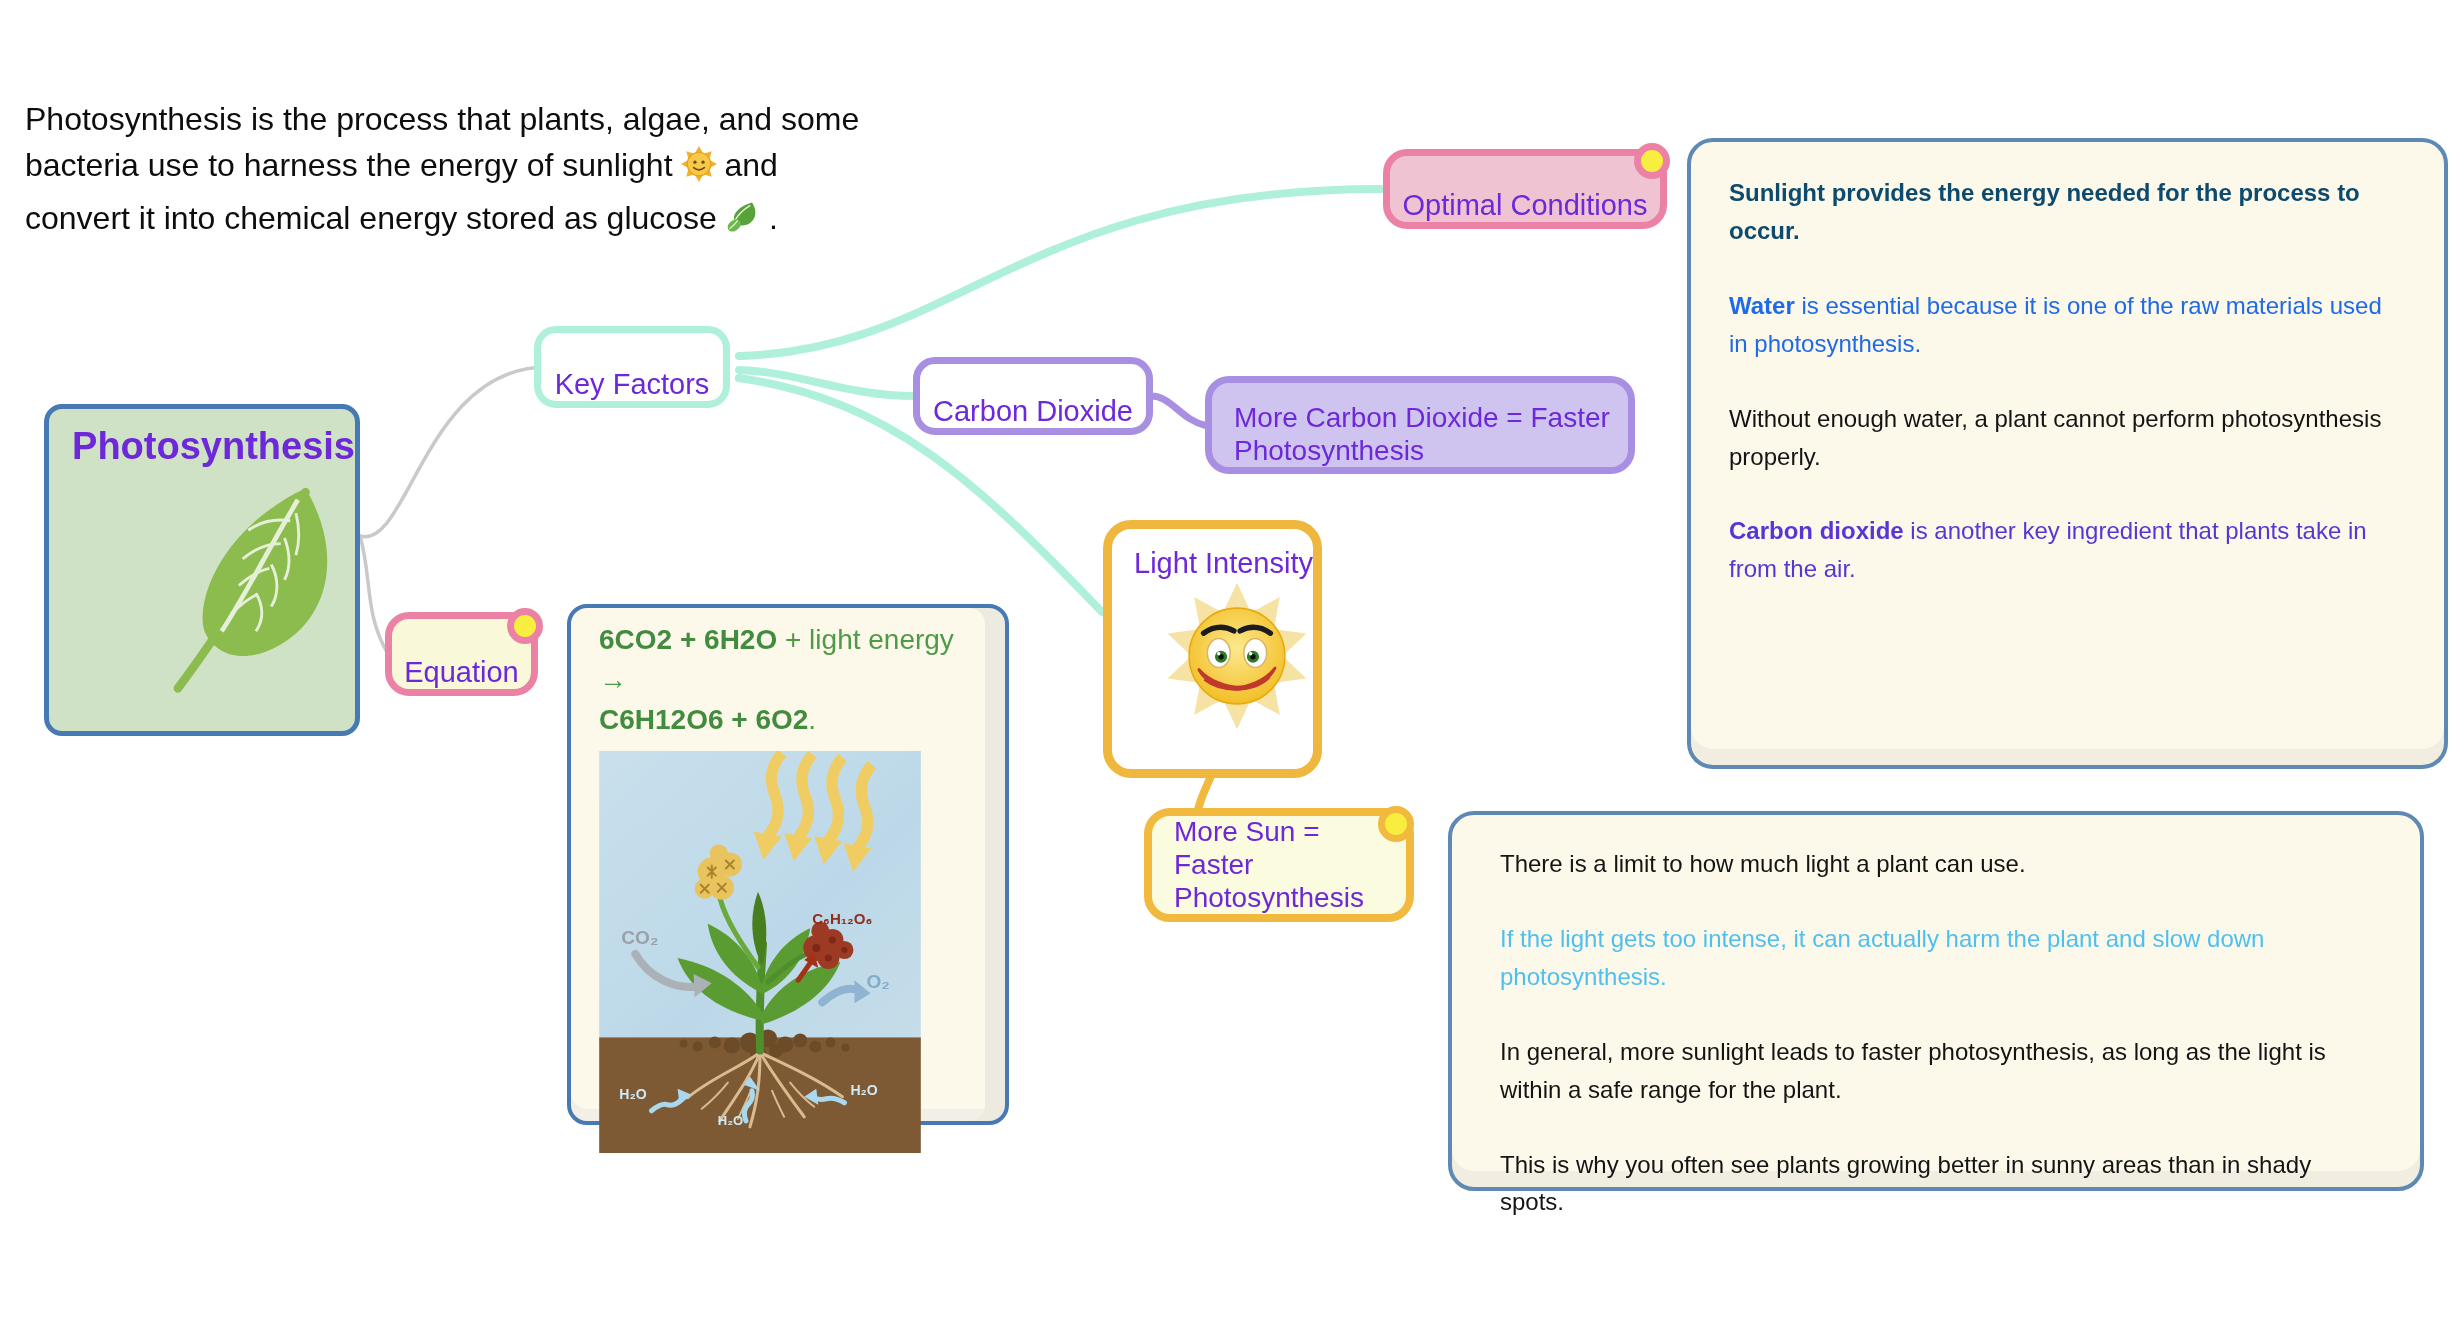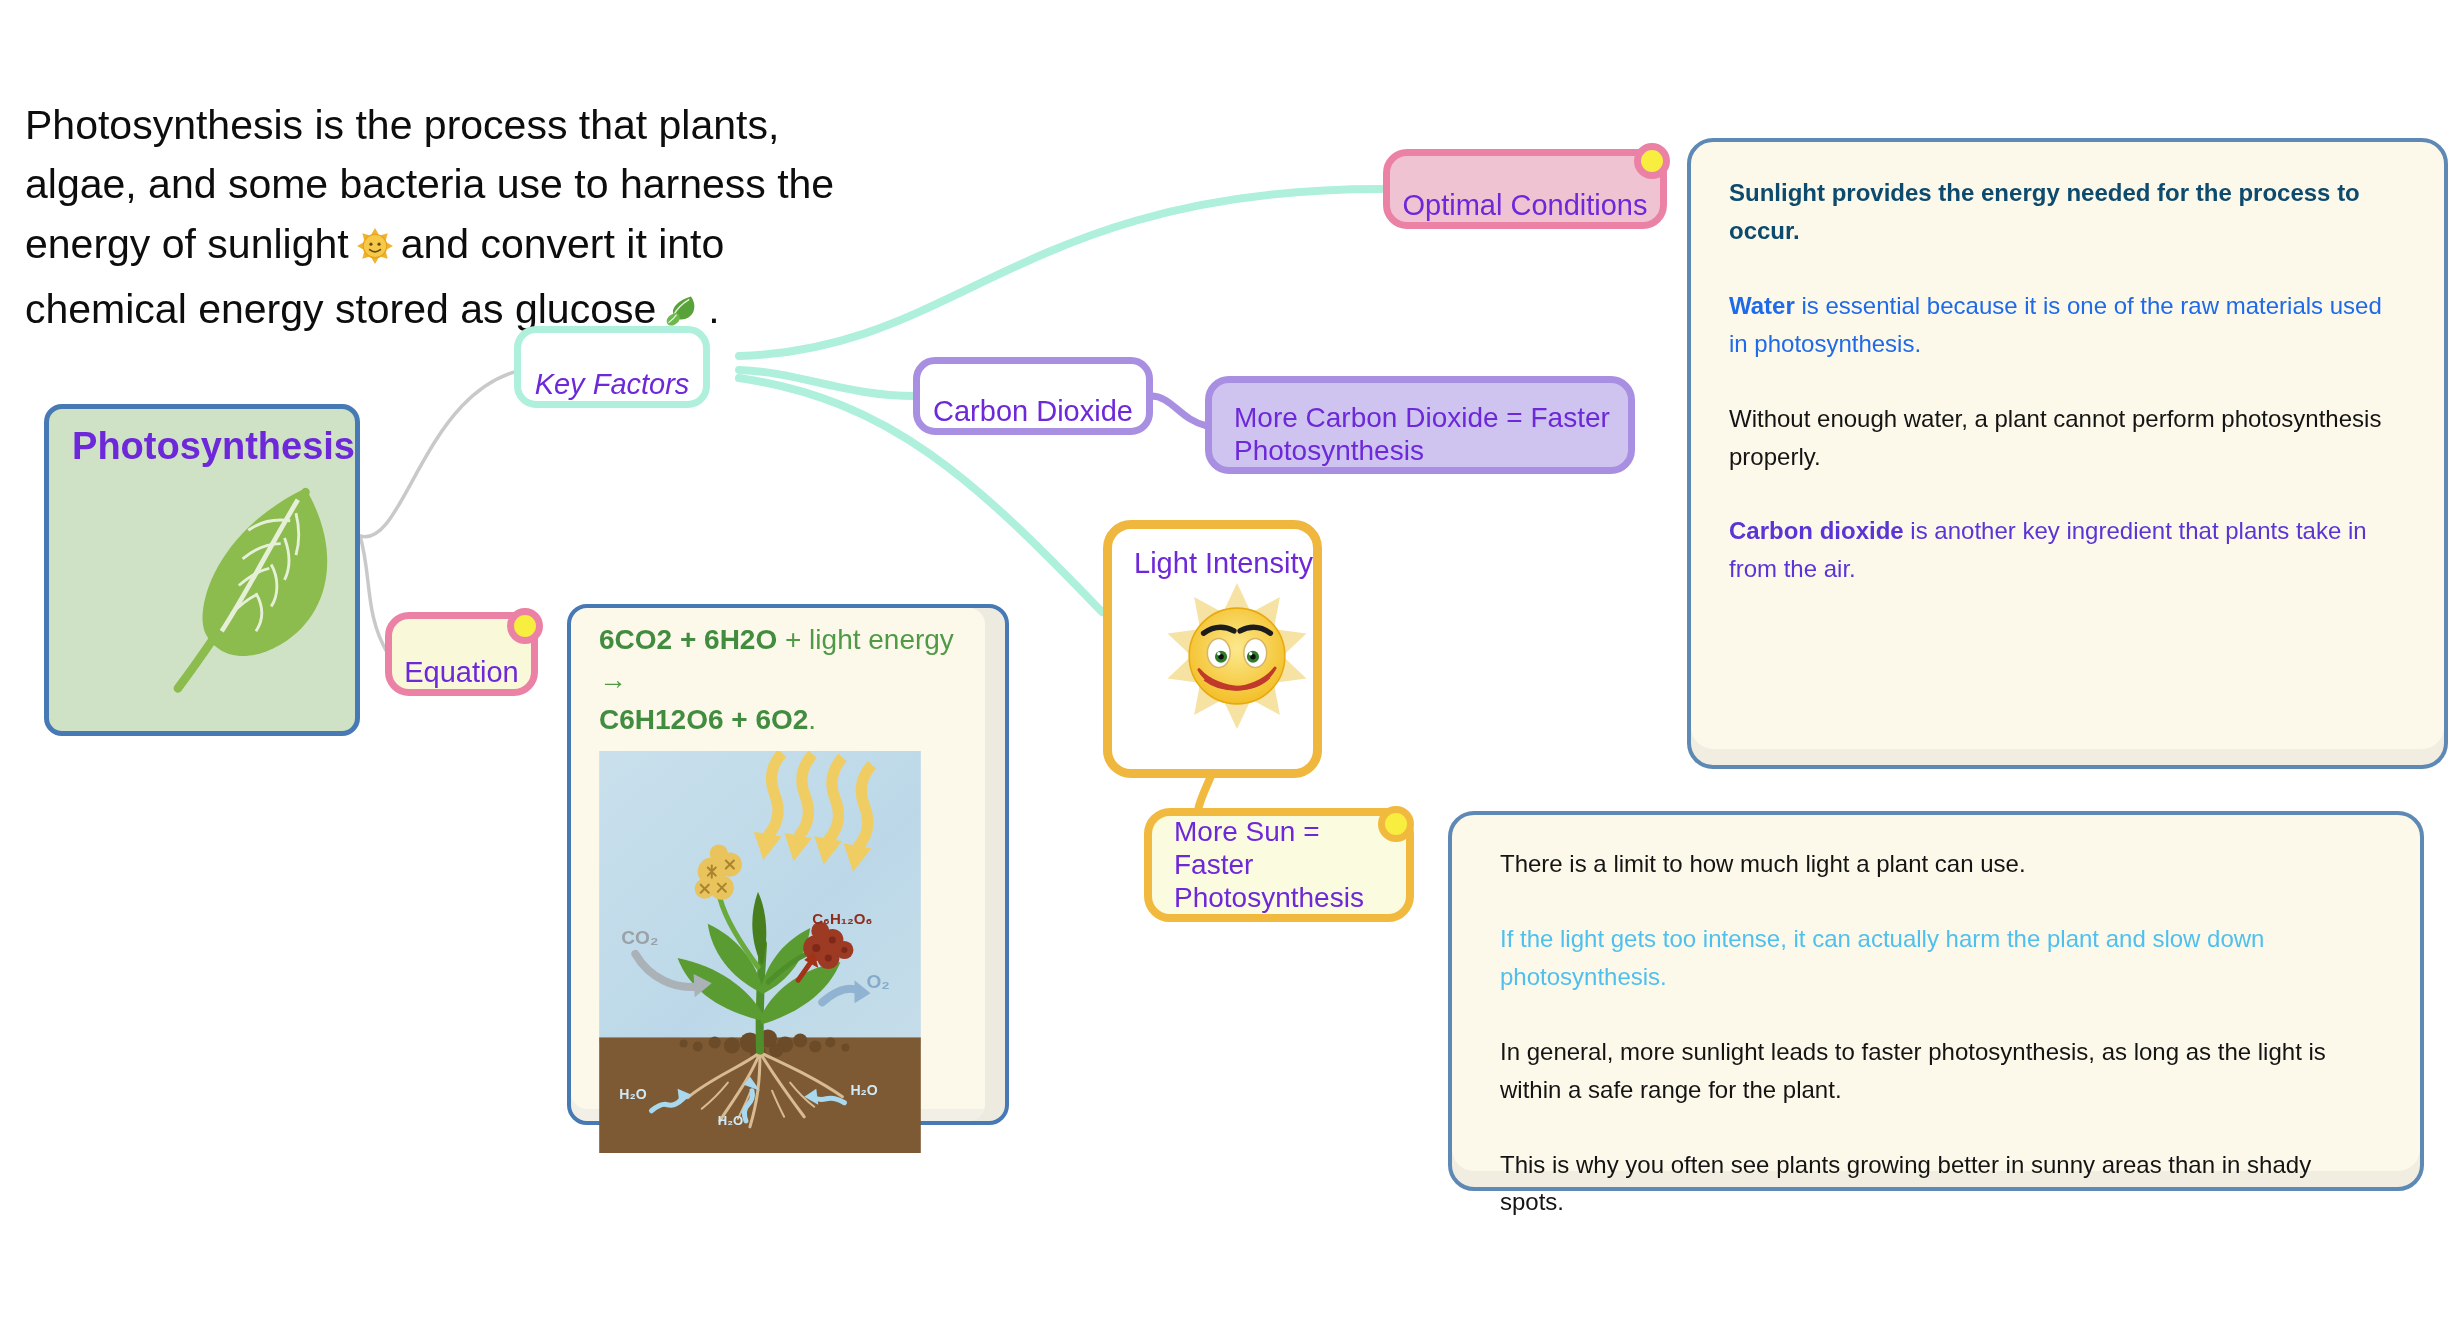--- a/index.html
+++ b/index.html
@@ -1,28 +1,28 @@
 <!DOCTYPE html>
 <html><head>
 <meta charset="utf-8">
 <style>
   html,body{margin:0;padding:0;background:#ffffff;}
   .canvas{position:relative;width:2454px;height:1329px;background:#ffffff;
           font-family:"Liberation Sans",sans-serif;color:#111;overflow:hidden;}
   svg.connectors{position:absolute;left:0;top:0;width:2454px;height:1329px;}
 
-  .intro{position:absolute;left:25px;top:96px;width:845px;font-size:41px;line-height:1.45;color:#0d0d0d;}
+  .intro{position:absolute;left:25px;top:96px;width:845px;font-size:32px;line-height:1.45;color:#0d0d0d;}
   .intro .emoji{display:inline-block;vertical-align:-6px;margin:0 8px;}
 
   .node{position:absolute;box-sizing:border-box;display:flex;align-items:flex-end;justify-content:center;
         font-size:29px;color:#6d28d9;background:#fff;border-radius:22px;}
   .node-root{left:44px;top:404px;width:316px;height:332px;background:#cfe2c5;border:5px solid #4779b4;
              border-radius:18px;flex-direction:column;justify-content:flex-start;}
   .node-root .title{font-size:38px;font-weight:bold;margin-top:16px;}
-  .node-keyfactors{left:514px;top:326px;width:196px;height:82px;border:7px solid #aef0db;font-style:italic;}
+  .node-keyfactors{left:534px;top:326px;width:196px;height:82px;border:7px solid #aef0db;}
   .node-optimal{left:1383px;top:149px;width:284px;height:80px;background:#f0c3d2;border:7px solid #eb82a5;border-radius:24px;}
   .node-cdiox{left:913px;top:357px;width:240px;height:78px;border:7px solid #a98fe2;}
   .note-co2{left:1205px;top:376px;width:430px;height:98px;background:#cfc4ef;border:7px solid #a98fe2;
             border-radius:24px;justify-content:flex-start;padding-left:22px;font-size:28px;line-height:1.18;}
   .node-light{left:1103px;top:520px;width:219px;height:258px;border:9px solid #efb73d;border-radius:28px;
               flex-direction:column;justify-content:flex-start;}
   .node-light .label{margin-top:18px;}
   .note-sun{left:1144px;top:808px;width:270px;height:114px;background:#fbfbdf;border:8px solid #f1ba3e;
             border-radius:26px;justify-content:flex-start;padding-left:22px;font-size:28px;line-height:1.18;}
   .node-equation{left:385px;top:612px;width:153px;height:84px;background:#f9f9d9;border:7px solid #eb82a5;border-radius:24px;}

